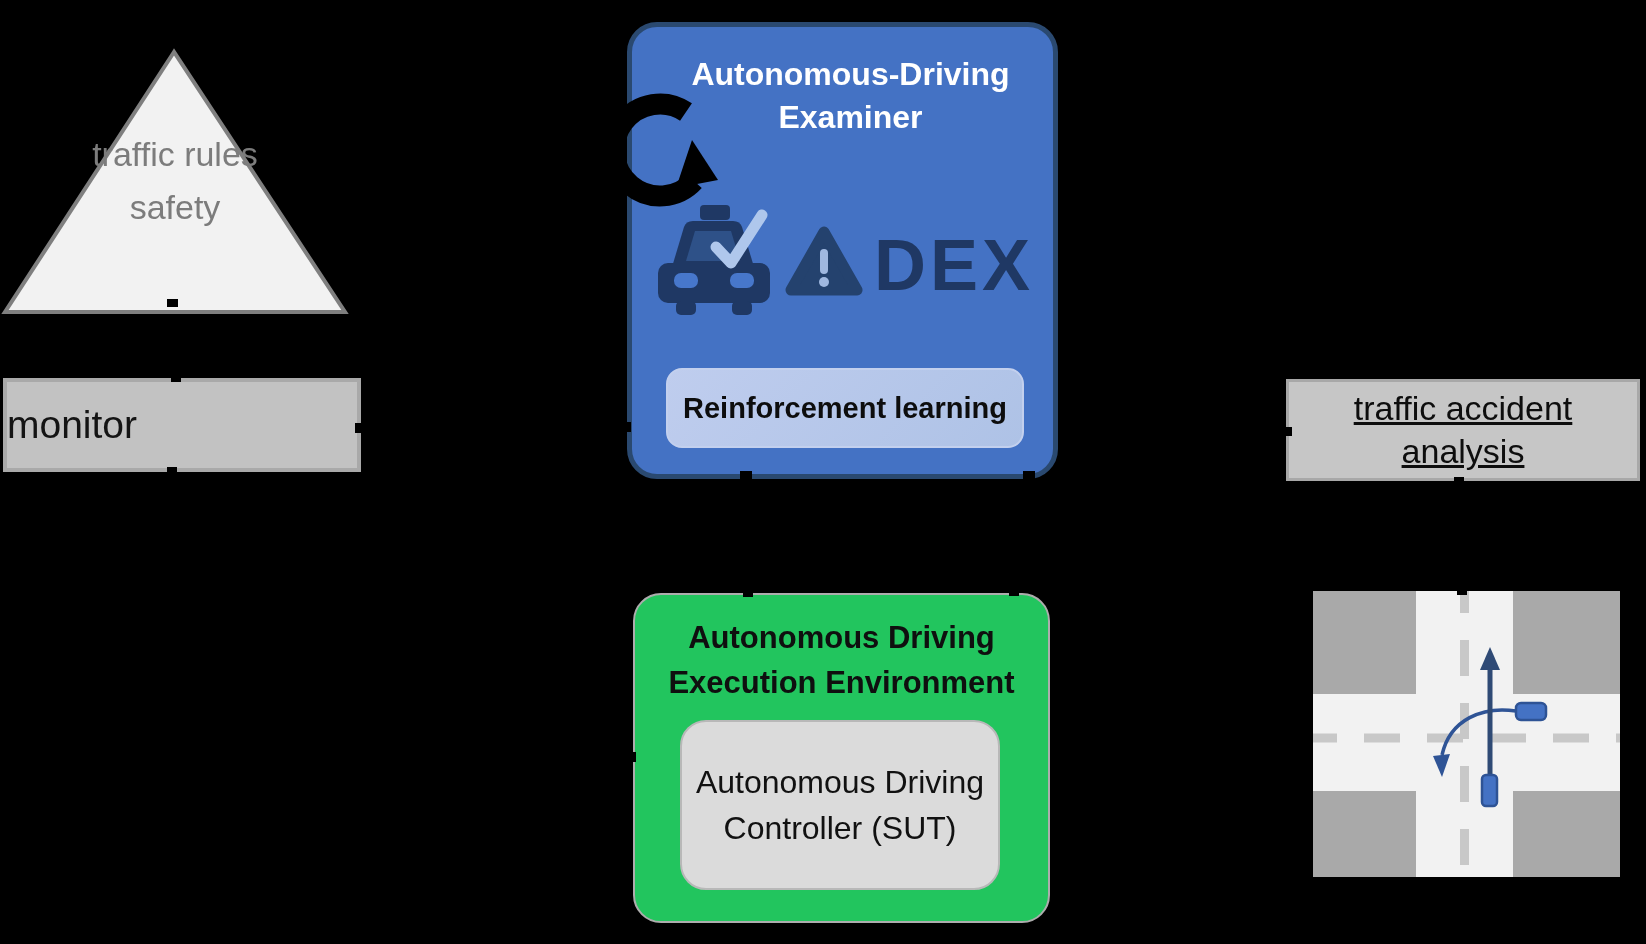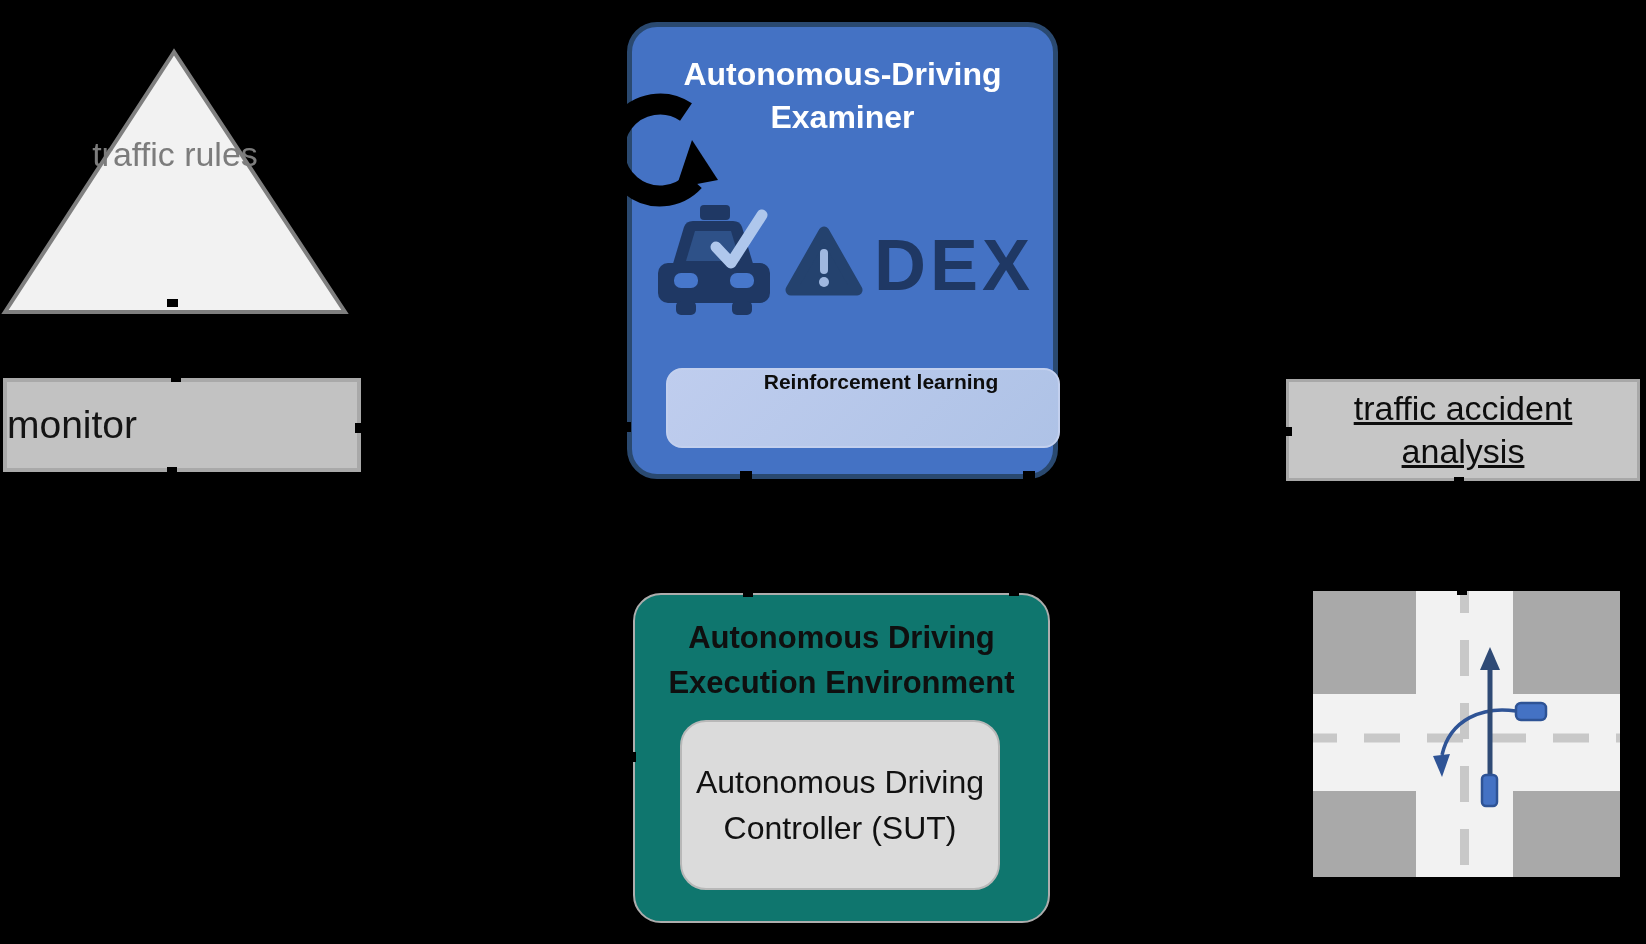--- a/index.html
+++ b/index.html
@@ -14,39 +14,39 @@
     font-size:34px;line-height:53px;color:#7c7c7c;}
 
   
   #monitor-box{left:3px;top:378px;width:350px;height:86px;background:#c2c2c2;
     border:4px solid #a9a9a9;display:flex;align-items:center;justify-content:flex-start;
     font-size:39px;color:#141414;}
 
   
   #examiner-box{left:627px;top:22px;width:421px;height:447px;background:#4472c4;
     border:5px solid #2a4970;border-radius:30px;}
-  #examiner-title{left:0;top:26px;width:100%;text-align:center;color:#ffffff;
+  #examiner-title{left:8px;top:26px;width:100%;text-align:center;color:#ffffff;
     font-size:32px;line-height:43px;font-weight:700;}
   #logo-row{left:24px;top:172px;height:116px;display:flex;align-items:flex-end;}
   #dex-text{font-size:72px;font-weight:700;color:#1f3864;letter-spacing:4px;
     line-height:76px;margin-left:10px;margin-bottom:12px;}
   #warning-svg{margin-left:12px;margin-bottom:18px;}
   #rl-box{left:34px;top:341px;width:354px;height:76px;border-radius:16px;
     background:linear-gradient(135deg,#bfcdee 0%,#aec2e6 100%);
-    border:2px solid #c3d0ee;display:flex;align-items:flex-start;justify-content:center;
-    font-size:21px;font-weight:700;color:#0d0d0d;padding-left:36px;}
+    border:2px solid #c3d0ee;display:flex;align-items:center;justify-content:center;
+    font-size:29px;font-weight:700;color:#0d0d0d;}
   #cycle-svg{left:596px;top:84px;}
 
   
   #traffic-box{left:1286px;top:379px;width:348px;height:96px;background:#c6c6c6;
     border:3px solid #a8a8a8;display:flex;align-items:center;justify-content:center;
     text-align:center;font-size:34px;line-height:43px;color:#0d0d0d;text-decoration:underline;}
 
   
-  #exec-box{left:633px;top:593px;width:413px;height:326px;background:#0f766e;
+  #exec-box{left:633px;top:593px;width:413px;height:326px;background:#22c55e;
     border:2px solid #adadad;border-radius:28px;}
   #exec-title{left:0;top:20px;width:100%;text-align:center;font-size:31px;
     line-height:45px;font-weight:700;color:#0f0f0f;}
   #controller-box{left:45px;top:125px;width:316px;height:166px;background:#dbdbdb;
     border:2px solid #b8b8b8;border-radius:26px;display:flex;align-items:center;
     justify-content:center;text-align:center;font-size:32px;line-height:46px;color:#111;}
 
   
   #intersection-svg{left:1313px;top:591px;}
 
@@ -56,20 +56,21 @@
 </head>
 <body>
 
 <div class="abs" style="left:0;top:0;width:1646px;height:944px;">
 
   <svg id="pyramid-svg" class="abs" width="352" height="274" viewBox="0 0 352 274">
     <polygon points="174,8 5,268 345,268" fill="#f2f2f2" stroke="#7f7f7f" stroke-width="4"></polygon>
   </svg>
   <div id="pyramid-text" class="abs">
     <div>traffic rules</div>
+    <div>safety</div>
   </div>
 
   <div id="monitor-box" class="abs">
     <span>monitor</span>
   </div>
 
   <div id="examiner-box" class="abs">
     <div id="examiner-title" class="abs pre">Autonomous-Driving
 Examiner</div>
 

